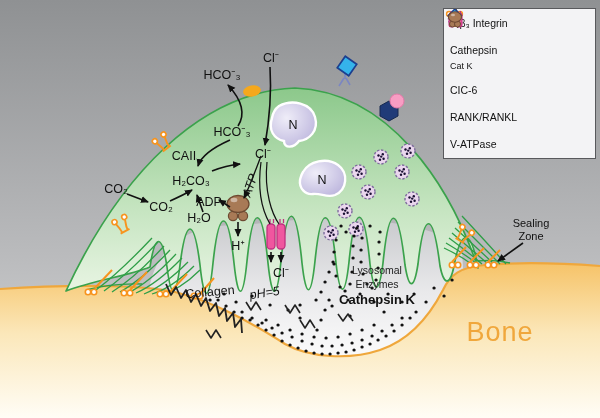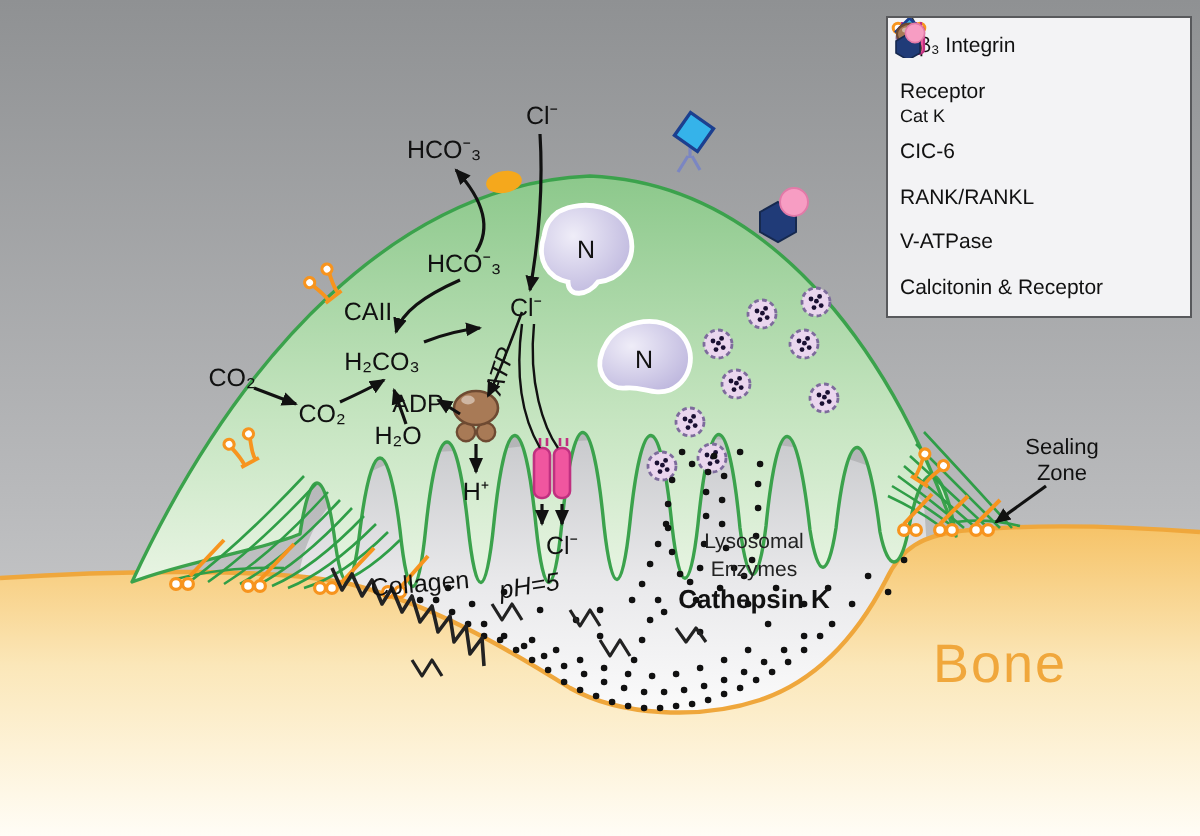--- a/index.html
+++ b/index.html
@@ -10,21 +10,21 @@
   .lbl-sm{fill:#111;font-size:11px;}
   .bold{font-weight:bold;}
   .ital{font-style:italic;}
   
   #legend{position:absolute;left:443px;top:8px;width:153px;height:151px;
           background:#f3f3f5;border:1.6px solid #58595c;box-sizing:border-box;
           padding:4px 6px;display:flex;flex-direction:column;justify-content:space-between;}
   .leg-row{display:flex;align-items:center;gap:6px;height:20px;}
   .leg-row svg{flex:0 0 22px;}
   .leg-label{font-size:10.5px;color:#111;white-space:nowrap;}
-  .leg-sub{display:flex;align-items:center;height:11px;margin-top:-6px;}
+  .leg-sub{display:flex;align-items:flex-start;height:11px;margin-top:-6px;}
   .leg-sub .leg-label{font-size:9px;}
 </style>
 </head>
 <body>
 
 <div id="stage">
 <svg width="600" height="418" viewBox="0 0 600 418">
   <defs>
     <linearGradient id="bgGrad" x1="0" y1="0" x2="0" y2="1">
       <stop offset="0" stop-color="#8f9193"></stop>
@@ -256,21 +256,21 @@
     <span class="leg-label">αᵥβ₃ Integrin</span>
   </div>
   <div class="leg-row">
     <svg width="22" height="20">
       <circle cx="11" cy="10" r="6.5" fill="#ead6ee" stroke="#7d6b9c" stroke-width="1.4" stroke-dasharray="2.3 1.6"></circle>
       <circle cx="8.5" cy="8.5" r="1.2" fill="#1a1033"></circle>
           <circle cx="12.5" cy="7.5" r="1.2" fill="#1a1033"></circle>
       <circle cx="13.5" cy="11.5" r="1.2" fill="#1a1033"></circle>
           <circle cx="10" cy="12.5" r="1.2" fill="#1a1033"></circle>
     </svg>
-    <span class="leg-label">Receptor</span>
+    <span class="leg-label">Cathepsin</span>
   </div>
   <div class="leg-sub">
     <svg width="22" height="11">
       <path d="M12,0 L17,9" stroke="#333" stroke-width="1" fill="none"></path>
     </svg>
     <span class="leg-label">Cat K</span>
   </div>
   <div class="leg-row">
     <svg width="22" height="20">
       <path d="M7,4 l0,-2 M9.5,4 l0,-2 M14,4 l0,-2 M16.5,4 l0,-2" stroke="#c03080" stroke-width="1.1"></path>
@@ -288,21 +288,14 @@
   </div>
   <div class="leg-row">
     <svg width="22" height="20">
       <circle cx="8.5" cy="15" r="3" fill="#a87a56" stroke="#6e4a32" stroke-width="1"></circle>
       <circle cx="13.5" cy="15" r="3" fill="#a87a56" stroke="#6e4a32" stroke-width="1"></circle>
       <ellipse cx="11" cy="8" rx="6.5" ry="5.2" fill="#a87a56" stroke="#6e4a32" stroke-width="1.1"></ellipse>
       <ellipse cx="9" cy="6" rx="2" ry="1.3" fill="#fff" opacity="0.45"></ellipse>
     </svg>
     <span class="leg-label">V-ATPase</span>
   </div>
-  <div class="leg-row">
-    <svg width="22" height="20">
-      <polygon points="10,8 16,11.5 16,17.5 10,21 4,17.5 4,11.5" fill="#203b78" stroke="#16294f" stroke-width="0.8"></polygon>
-      <circle cx="13.5" cy="7.5" r="4.8" fill="#f79dc3" stroke="#e27aa8" stroke-width="0.8"></circle>
-    </svg>
-    <span class="leg-label">Calcitonin &amp; Receptor</span>
-  </div>
 </div>
 </div>
 
 </body></html>

